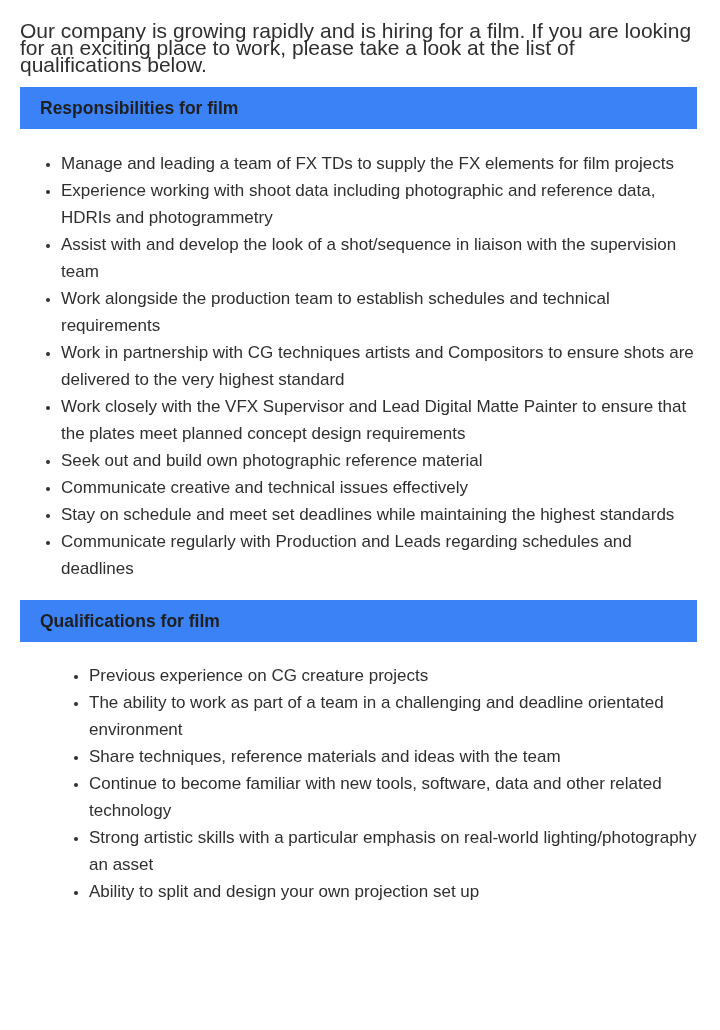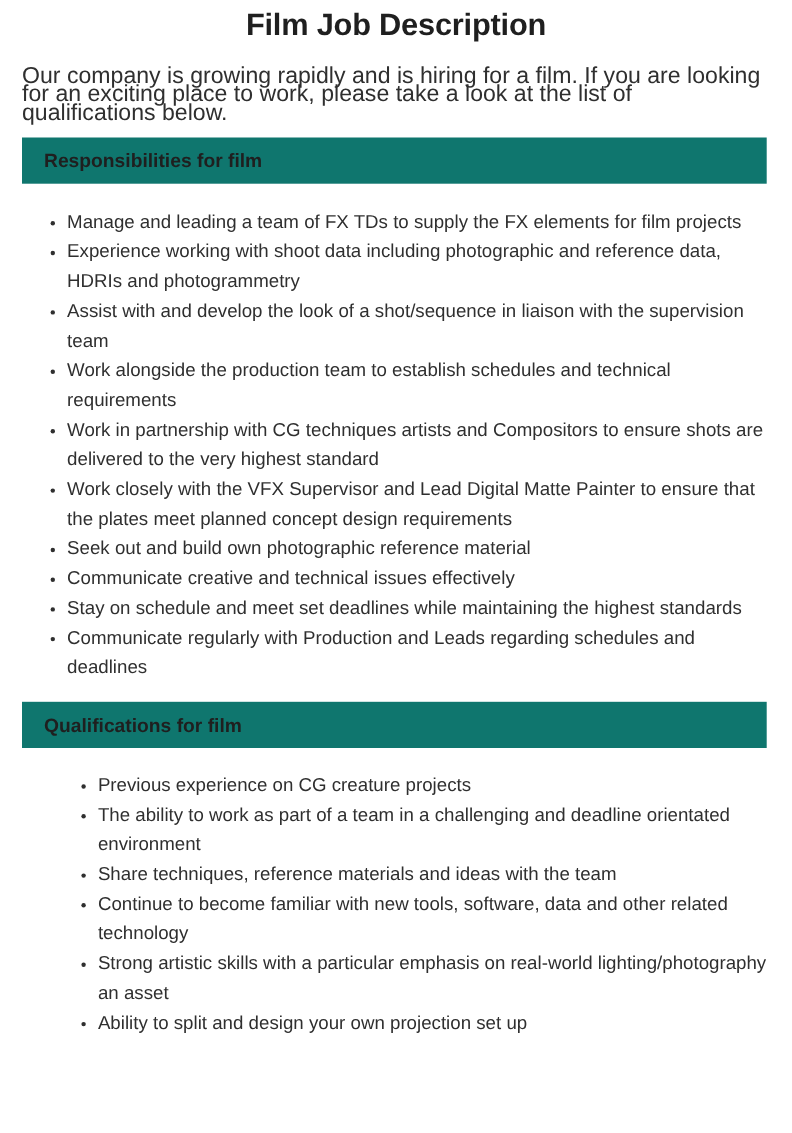--- a/index.html
+++ b/index.html
@@ -31,21 +31,21 @@
     letter-spacing: -0.2px;
   }
   .intro {
     margin: 22px 22px 0 20px;
     font-size: 21px;
     line-height: 17px;
   }
   .section-header {
     margin: 0 23px 0 20px;
     height: 42px;
-    background: #0f766e;
+    background: #3b82f6;
     display: flex;
     align-items: center;
     padding-left: 20px;
     box-sizing: border-box;
   }
   .section-header h2 {
     margin: 0;
     font-size: 17.5px;
     font-weight: bold;
     color: #1f1f1f;
@@ -71,21 +71,20 @@
   }
   ul.bullet-list li::marker {
     font-size: 13px;
   }
 </style>
 </head>
 <body>
 
 <main class="page">
 
-  <h1 class="title">Film Job Description</h1>
 
   <p class="intro">Our company is growing rapidly and is hiring for a film. If you are looking for an exciting place to work, please take a look at the list of qualifications below.</p>
 
   <section class="section section--responsibilities">
     <div class="section-header">
       <h2>Responsibilities for film</h2>
     </div>
     <ul class="bullet-list">
         <li>Manage and leading a team of FX TDs to supply the FX elements for film projects</li>
         <li>Experience working with shoot data including photographic and reference data, HDRIs and photogrammetry</li>

